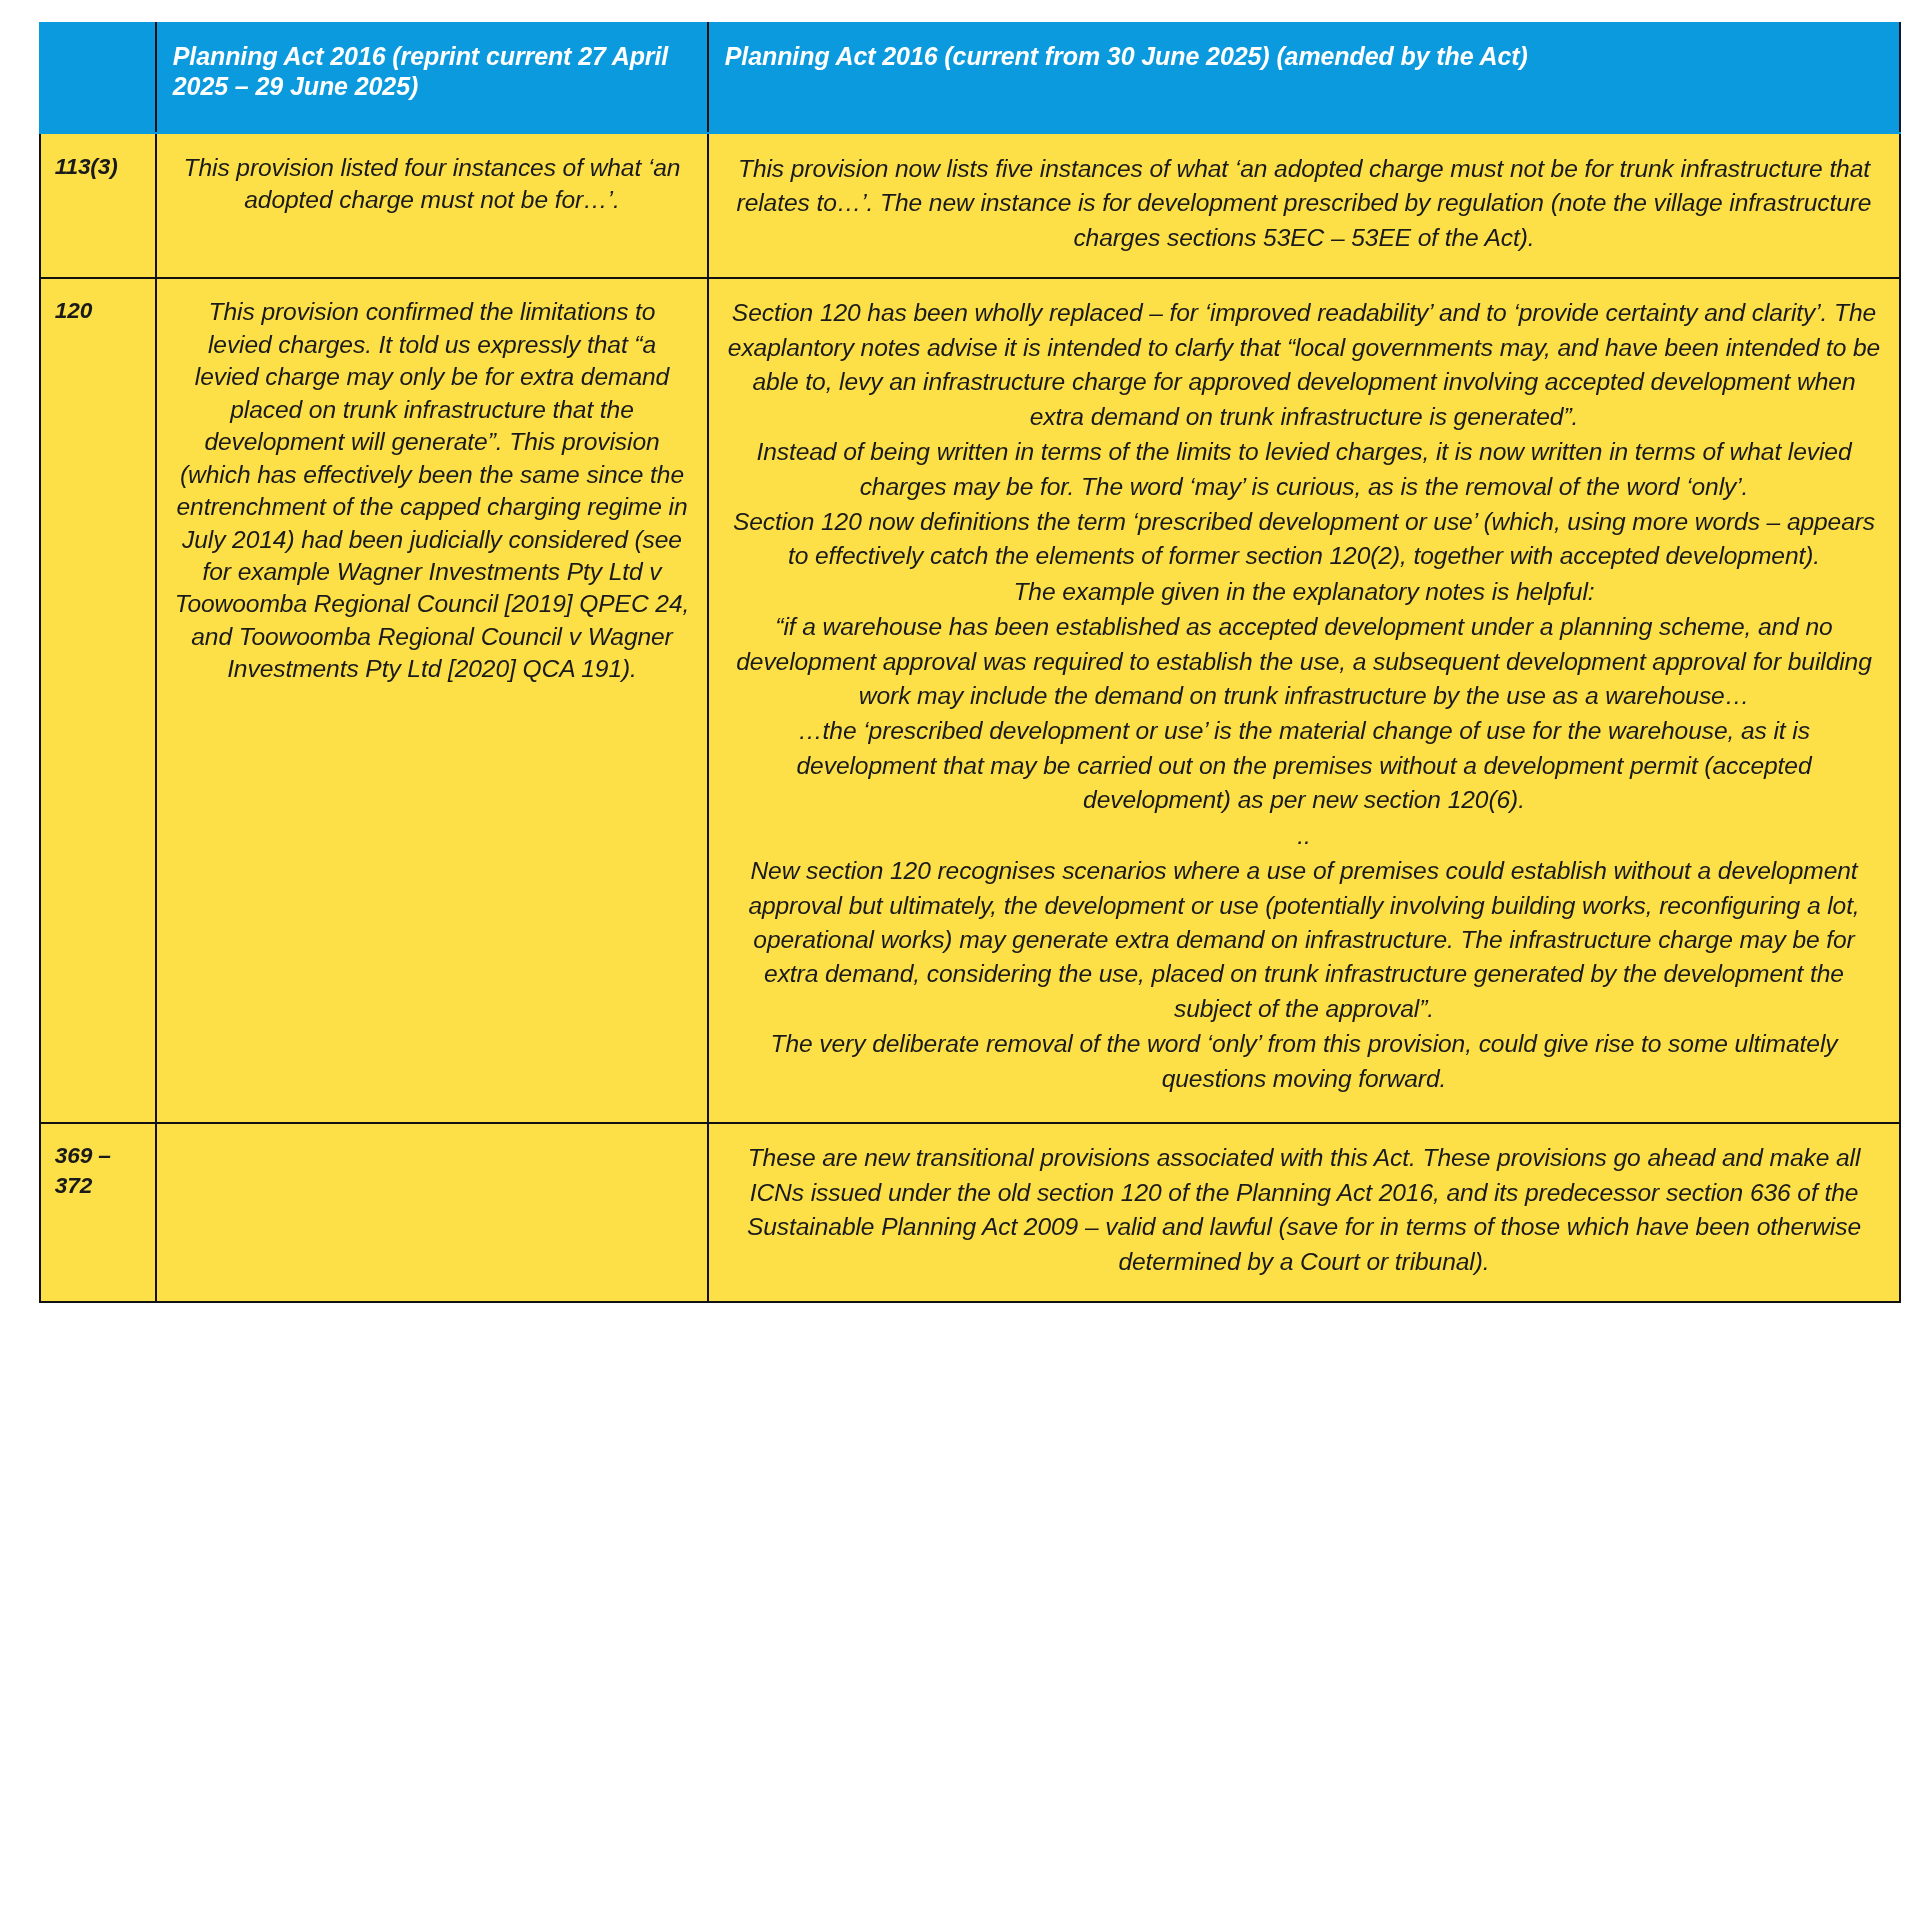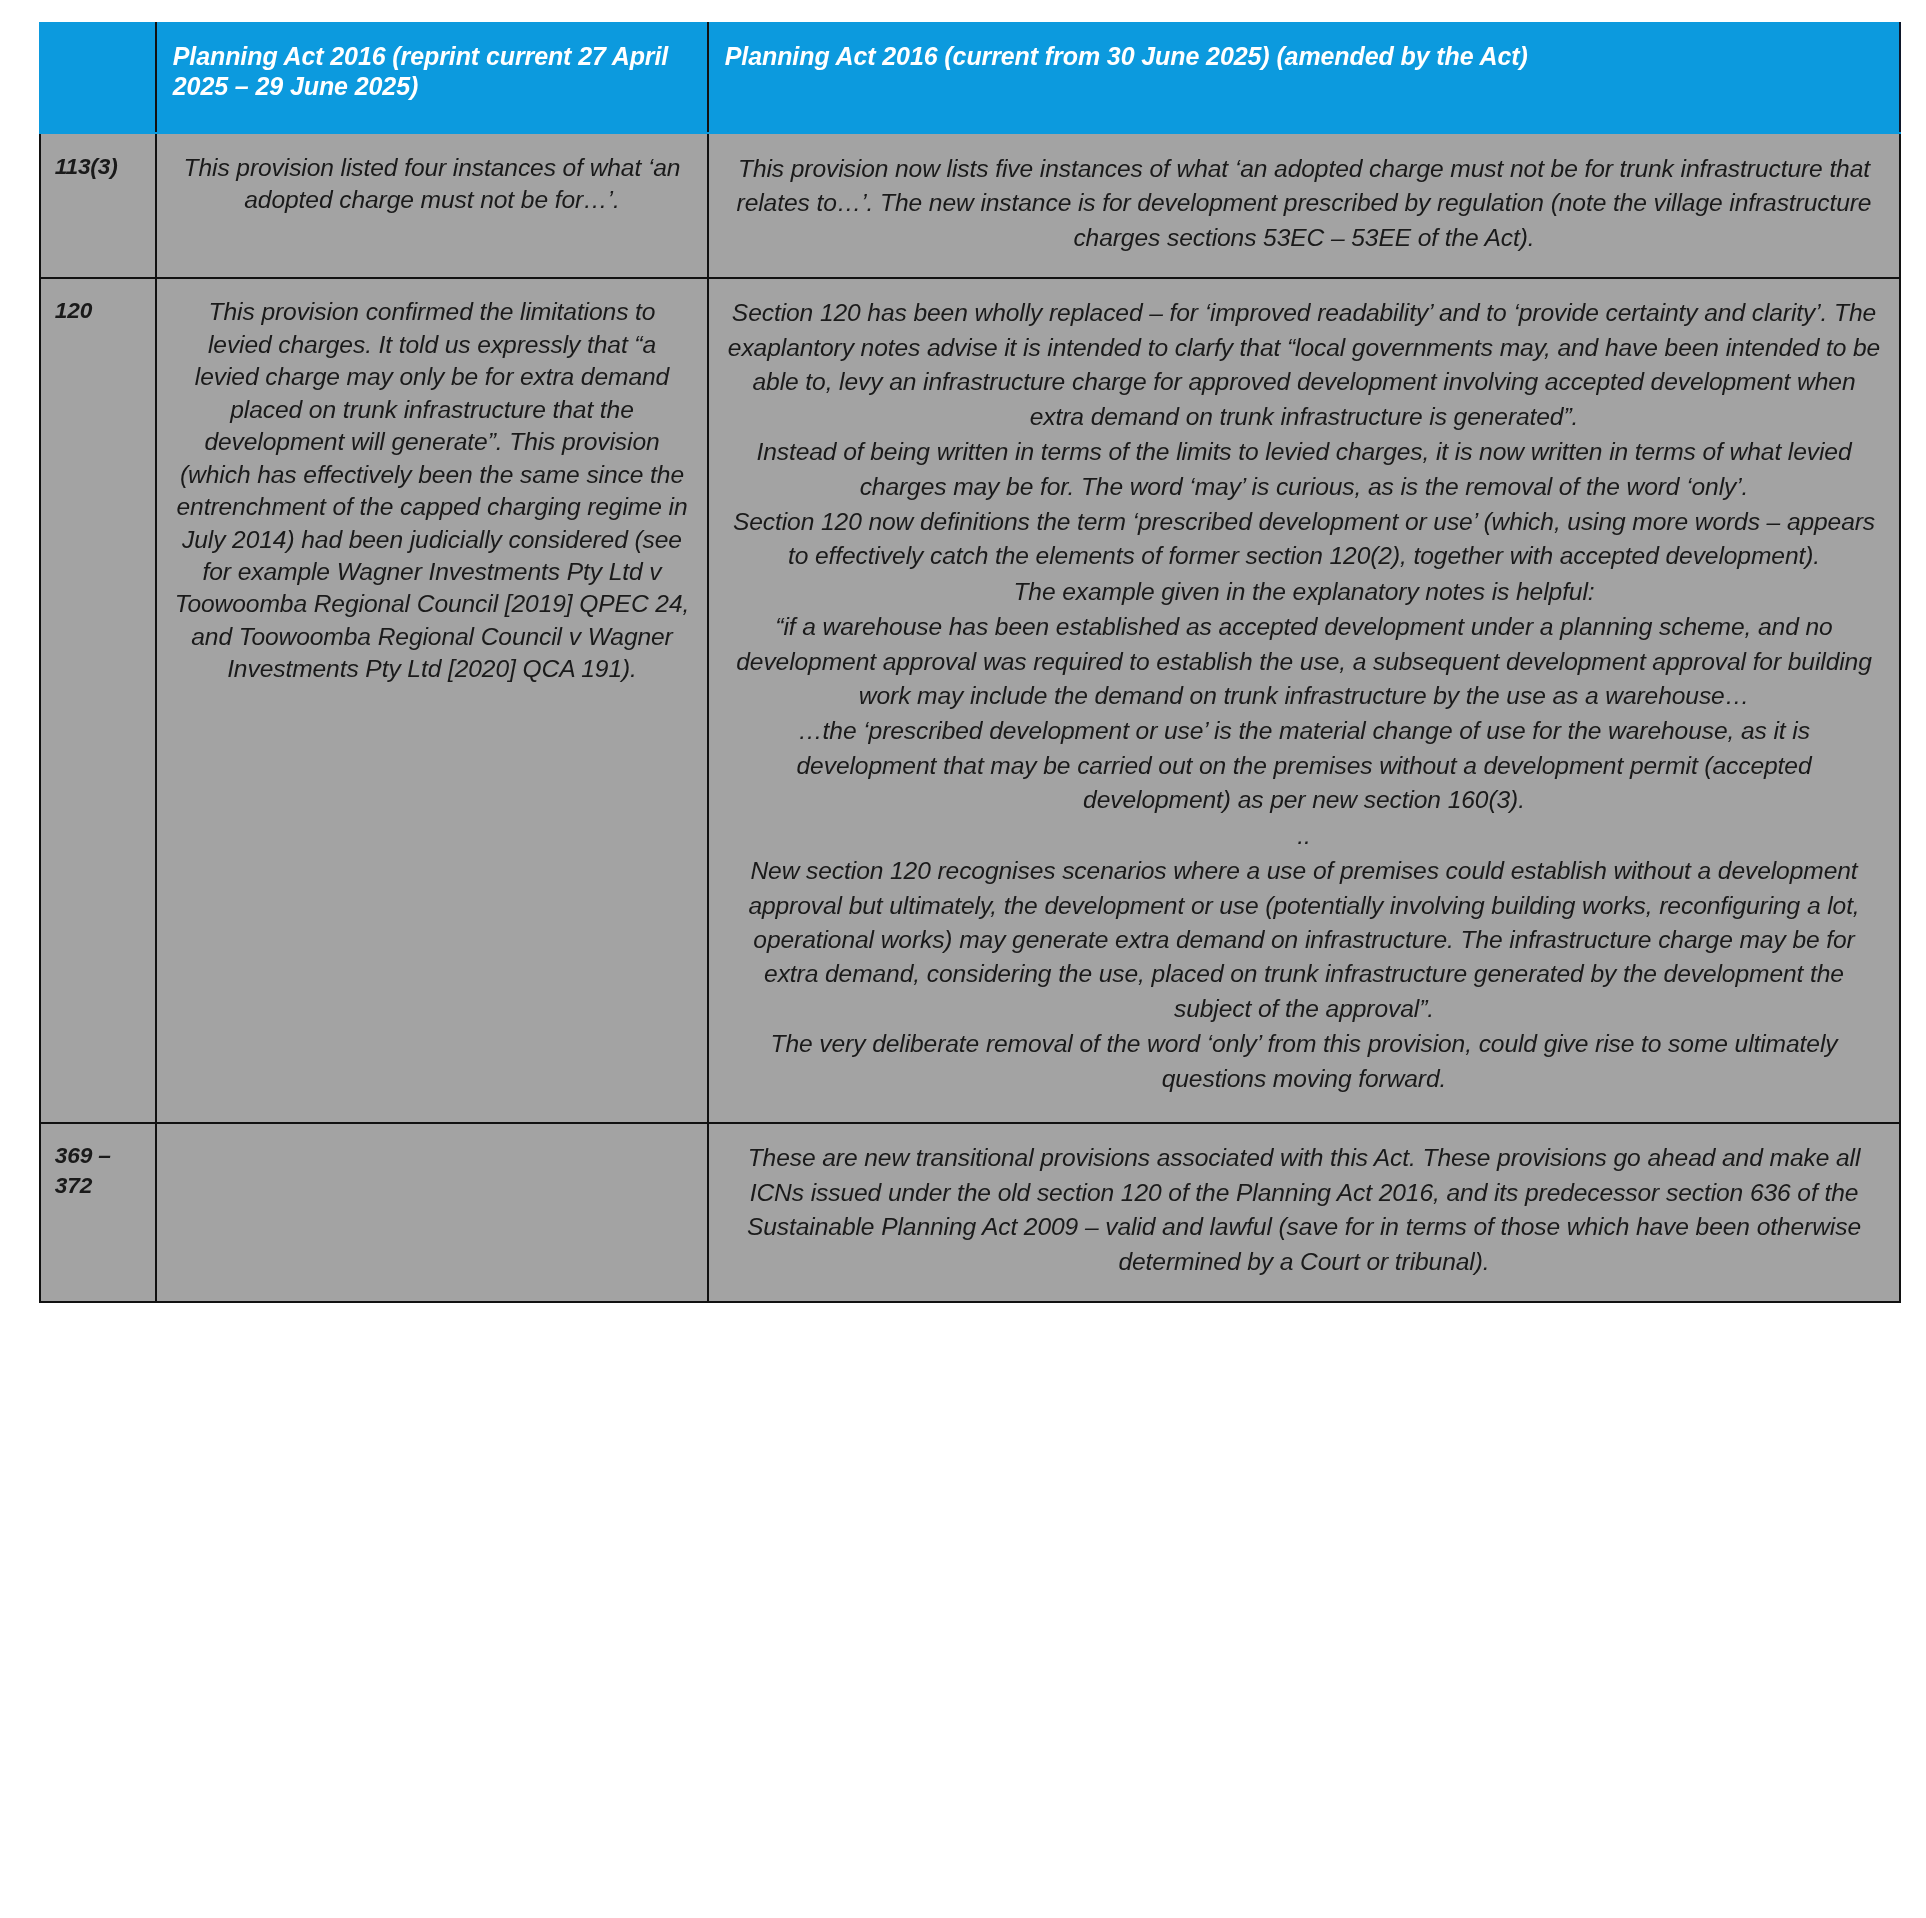--- a/index.html
+++ b/index.html
@@ -59,21 +59,21 @@
   .th-section-inner {
     padding: 17.7px 9.9px 21.7px 13.8px;
     min-height: 69px;
   }
 
   
   tbody td {
     border: 2px solid #111111;
     vertical-align: top;
     padding: 0;
-    background: #a3a3a3;
+    background: #fde047;
   }
   .cell-pad {
     padding: 17.7px 17.7px 21.7px 17.7px;
   }
   .cell-pad-section {
     padding: 17.7px 7.9px 21.7px 13.8px;
   }
   .section-label {
     font-size: 22.7px;
     font-weight: bold;
@@ -156,21 +156,21 @@
             <p class="body-text">This provision confirmed the limitations to levied charges.  It told us expressly that “a levied charge may only be for extra demand placed on trunk infrastructure that the development will generate”.   This provision (which has effectively been the same since the entrenchment of the capped charging regime in July 2014) had been judicially considered (see for example Wagner Investments Pty Ltd v Toowoomba Regional Council [2019] QPEC 24, and Toowoomba Regional Council v Wagner Investments Pty Ltd [2020] QCA 191).</p>
           </div>
         </td>
         <td class="cell-new">
           <div class="cell-pad">
             <p class="body-text">Section 120 has been wholly replaced – for ‘improved readability’ and to ‘provide certainty and clarity’. The exaplantory notes advise it is intended to clarfy that “local governments may, and have been intended to be able to, levy an infrastructure charge for approved development involving accepted development when extra demand on trunk infrastructure is generated”.</p>
             <p class="body-text">Instead of being written in terms of the limits to levied charges, it is now written in terms of what levied charges may be for. The word ‘may’ is curious, as is the removal of the word ‘only’.</p>
             <p class="body-text">Section 120 now definitions the term ‘prescribed development or use’ (which, using more words – appears to effectively catch the elements of former section 120(2), together with accepted development).</p>
             <p class="body-text">The example given in the explanatory notes is helpful:</p>
             <p class="body-text">“if a warehouse has been established as accepted development under a planning scheme, and no development approval was required to establish the use, a subsequent development approval for building work may include the demand on trunk infrastructure by the use as a warehouse…</p>
-            <p class="body-text">…the ‘prescribed development or use’ is the material change of use for the warehouse, as it is development that may be carried out on the premises without a development permit (accepted development) as per new section 160(3).</p>
+            <p class="body-text">…the ‘prescribed development or use’ is the material change of use for the warehouse, as it is development that may be carried out on the premises without a development permit (accepted development) as per new section 120(6).</p>
             <p class="body-text">..</p>
             <p class="body-text">New section 120 recognises scenarios where a use of premises could establish without a development approval but ultimately, the development or use (potentially involving building works, reconfiguring a lot, operational works) may generate extra demand on infrastructure.  The infrastructure charge may be for extra demand, considering the use, placed on trunk infrastructure generated by the development the subject of the approval”.</p>
             <p class="body-text">The very deliberate removal of the word ‘only’ from this provision, could give rise to some ultimately questions moving forward.</p>
           </div>
         </td>
       </tr>
 
       <tr class="row-last">
         <td>
           <div class="cell-pad cell-pad-section section-label">369 –

